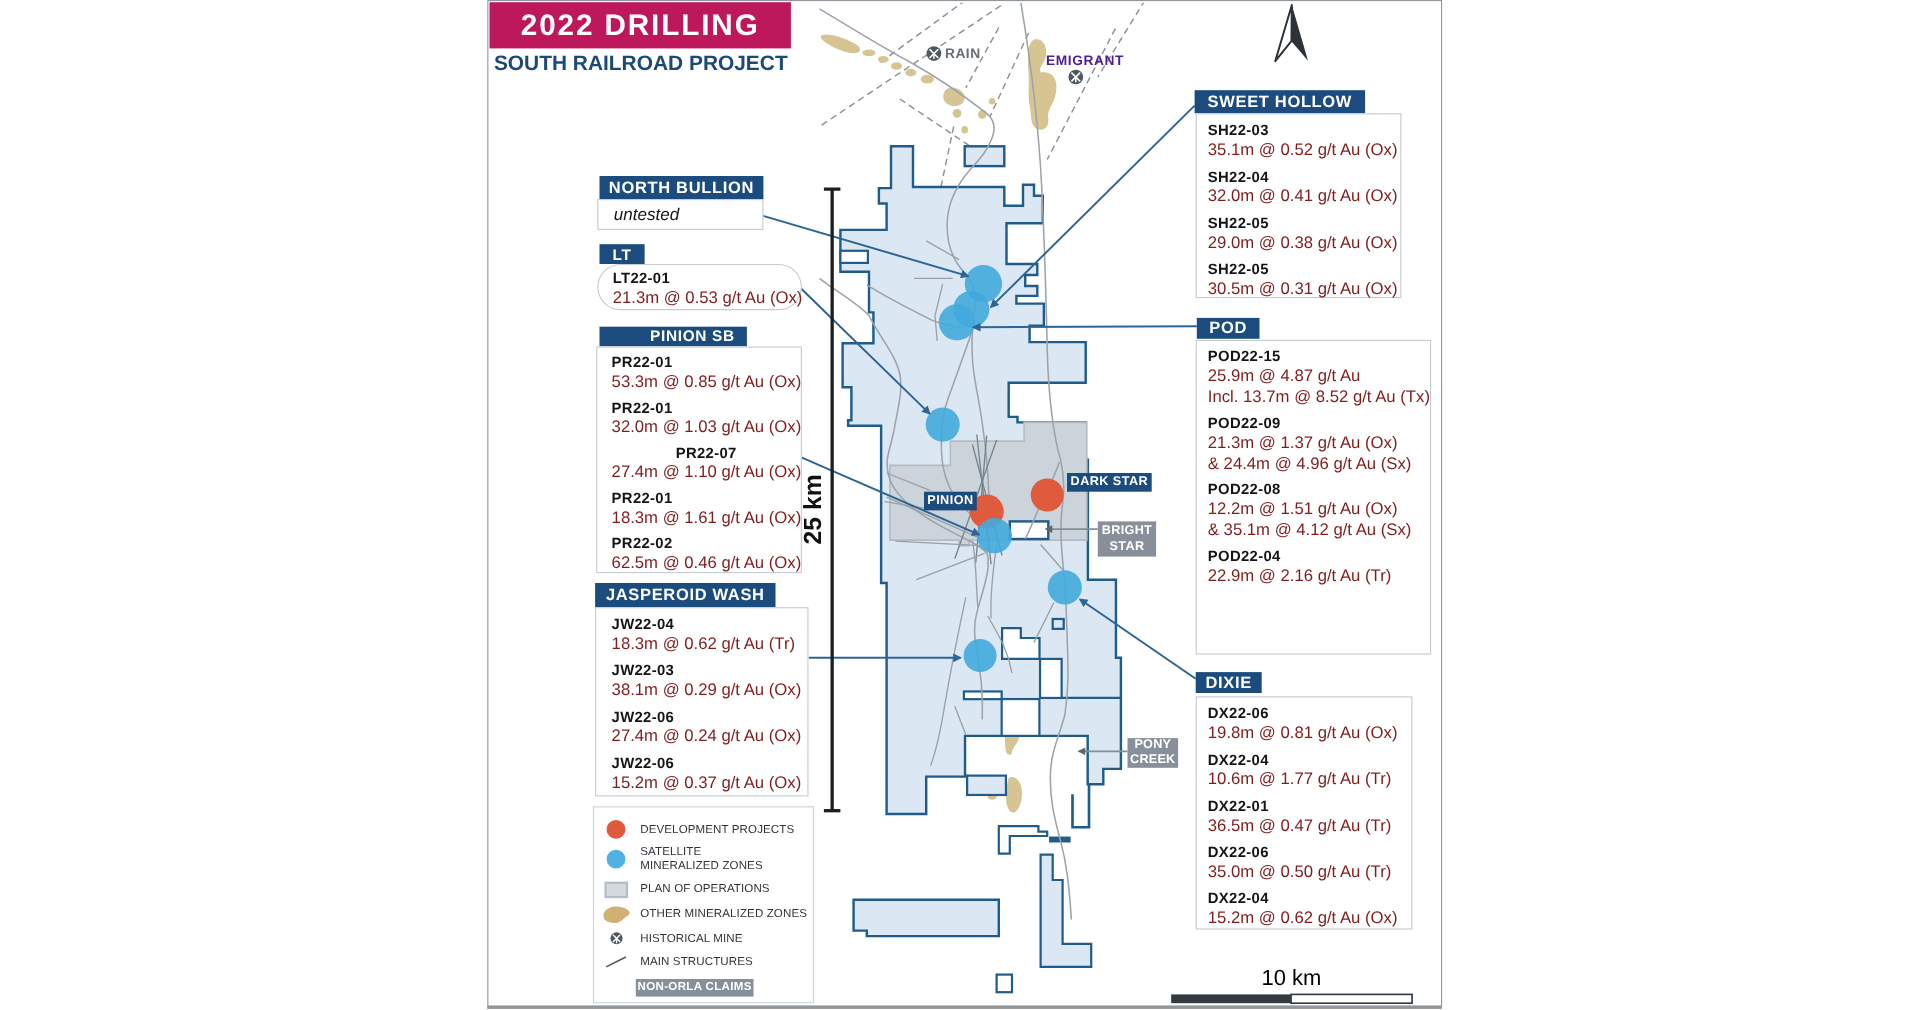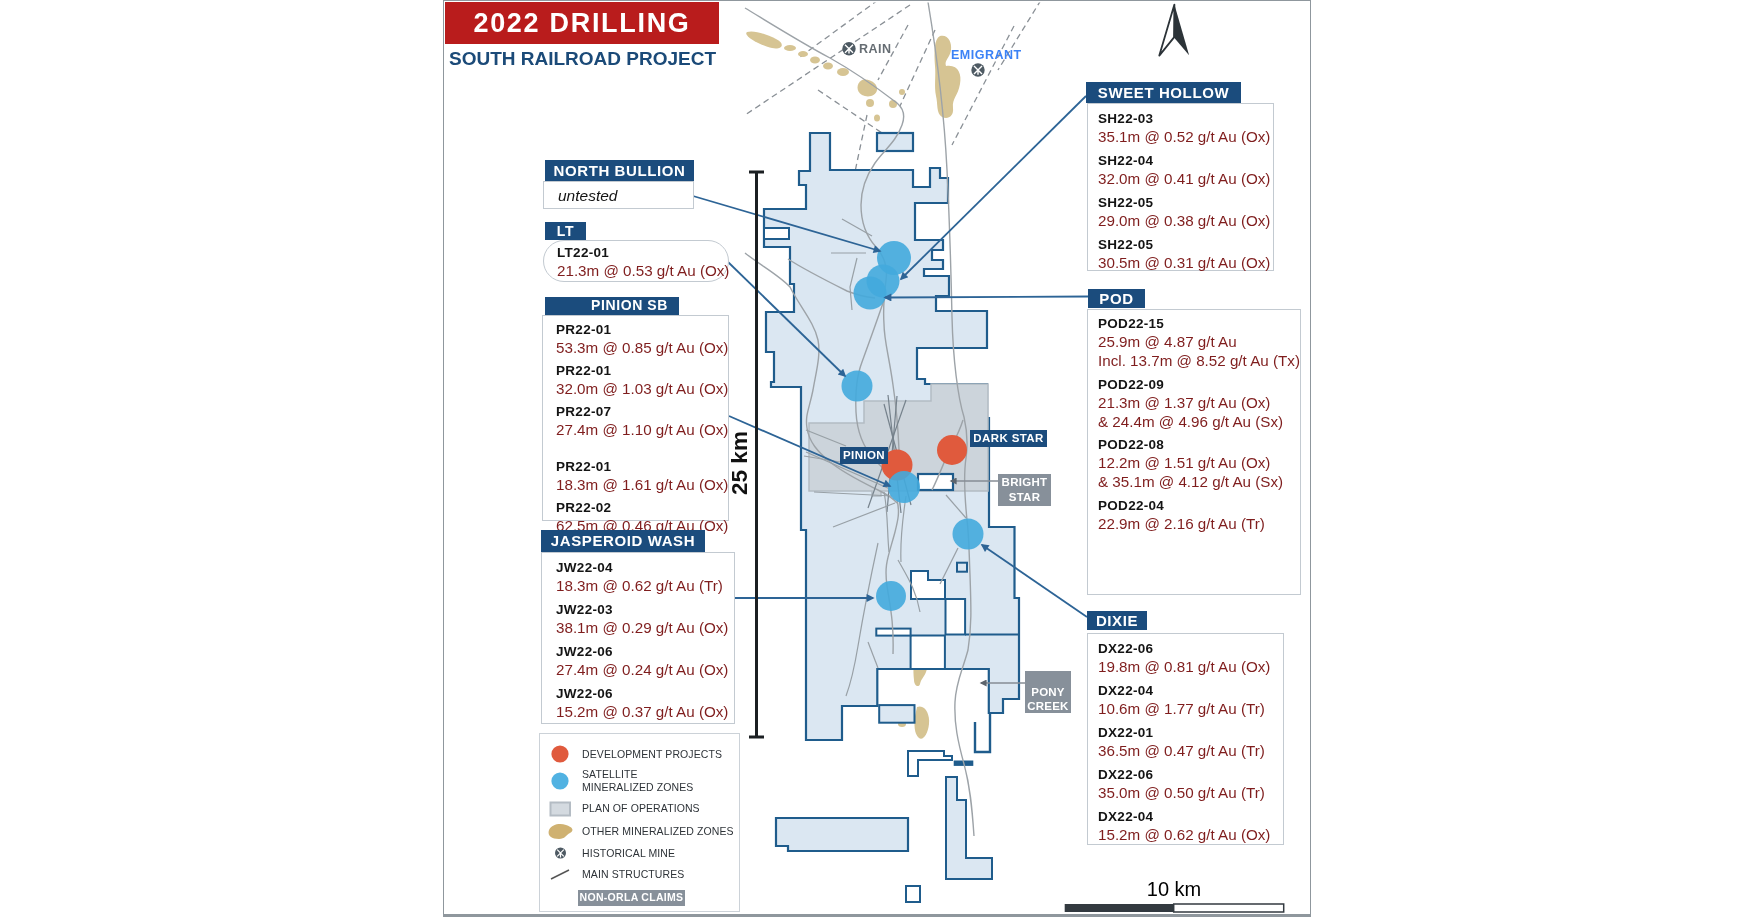--- a/index.html
+++ b/index.html
@@ -181,21 +181,21 @@
 <path d="M974,66 L982,74 M982,66 L974,74 M978,69.3 L978,74.8" stroke="#fff" stroke-width="1.4"></path>
 </g>
 
 <rect x="1064.7" y="904" width="109" height="8" fill="#333a40"></rect>
 <rect x="1173.7" y="904" width="110" height="8" fill="#fff" stroke="#333a40" stroke-width="1.5"></rect>
 </g>
 </svg>
 
 <div class="abs" style="left:443px;top:914px;width:867px;height:3px;background:#8f979d;"></div>
 
-<div class="abs" style="left:445px;top:2px;width:274px;height:42px;background:#b91c1c;color:#fff;font-weight:bold;font-size:27px;letter-spacing:1.7px;text-align:center;line-height:42px;">2022 DRILLING</div>
+<div class="abs" style="left:445px;top:2px;width:274px;height:42px;background:#be185d;color:#fff;font-weight:bold;font-size:27px;letter-spacing:1.7px;text-align:center;line-height:42px;">2022 DRILLING</div>
 
 <div class="abs" style="left:449px;top:48px;font-weight:bold;font-size:19px;color:#1b4a78;white-space:nowrap;">SOUTH RAILROAD PROJECT</div>
 
 <div class="tab" style="left:545px;top:160px;width:149px;height:21px;font-size:15px;line-height:21px;">NORTH BULLION</div>
 
 <div class="cbox" style="left:543px;top:181px;width:151px;height:28px;font-style:italic;font-size:15.5px;color:#141414;line-height:27px;padding-left:14px;">untested</div>
 
 <div class="tab" style="left:545px;top:222px;width:41px;height:18px;font-size:14px;line-height:18px;">LT</div>
 
 <div class="cbox" style="left:543px;top:240px;width:186px;height:42px;padding:3px 0 0 13px;border-radius:21px;">
@@ -209,21 +209,21 @@
 
 <div class="cbox" style="left:542px;top:314.5px;width:187px;height:206px;padding:5px 0 0 13px;">
 <div class="e" style="margin-bottom:5px;">
         <b>PR22-01</b>
         <span>53.3m @ 0.85 g/t Au (Ox)</span>
       </div>
 <div class="e" style="margin-bottom:5px;">
         <b>PR22-01</b>
         <span>32.0m @ 1.03 g/t Au (Ox)</span>
       </div>
-<div class="e" style="margin-bottom:19px;">
+<div class="e" style="margin-bottom:5px;text-align:center;">
         <b>PR22-07</b>
         <span>27.4m @ 1.10 g/t Au (Ox)</span>
       </div>
 <div class="e" style="margin-bottom:5px;">
         <b>PR22-01</b>
         <span>18.3m @ 1.61 g/t Au (Ox)</span>
       </div>
 <div class="e">
         <b>PR22-02</b>
         <span>62.5m @ 0.46 g/t Au (Ox)</span>
@@ -320,25 +320,25 @@
         <span>15.2m @ 0.62 g/t Au (Ox)</span>
       </div>
 </div>
 
 <div class="nlabel" style="left:840px;top:447px;width:48px;height:17px;font-size:11.5px;line-height:17px;letter-spacing:0.4px;">PINION</div>
 
 <div class="nlabel" style="left:970px;top:430px;width:77px;height:17px;font-size:11.5px;line-height:17px;letter-spacing:0.4px;">DARK STAR</div>
 
 <div class="glabel" style="left:998px;top:473.5px;width:53px;height:31px;font-size:11.5px;line-height:15px;padding-top:1px;letter-spacing:0.3px;">BRIGHT STAR</div>
 
-<div class="glabel" style="left:1025px;top:671px;width:46px;height:27px;font-size:11.5px;line-height:13.5px;padding-top:15px;letter-spacing:0.2px;">PONY CREEK</div>
+<div class="glabel" style="left:1025px;top:671px;width:46px;height:27px;font-size:11.5px;line-height:13.5px;padding-top:0;letter-spacing:0.2px;">PONY CREEK</div>
 
 <div class="abs" style="left:859px;top:42px;font-size:12.5px;font-weight:bold;color:#666d73;letter-spacing:0.5px;">RAIN</div>
 
-<div class="abs" style="left:951px;top:48px;font-size:12.5px;font-weight:bold;color:#3b82f6;letter-spacing:0.5px;">EMIGRANT</div>
+<div class="abs" style="left:951px;top:48px;font-size:12.5px;font-weight:bold;color:#4c1d95;letter-spacing:0.5px;">EMIGRANT</div>
 
 <div class="abs" style="left:1114px;top:878px;width:120px;text-align:center;font-size:20px;color:#000000;">10 km</div>
 
 <div class="abs" style="left:539px;top:733px;width:201px;height:179px;background:#fff;border:1px solid #ccd2d8;box-sizing:border-box;"></div>
 <svg class="abs" style="left:539px;top:733px;" width="201" height="179" viewBox="0 0 201 179">
 
 <circle cx="21" cy="21" r="8.6" fill="#e05a3d"></circle>
 
 <circle cx="21" cy="48" r="8.6" fill="#51b2e2"></circle>
 

